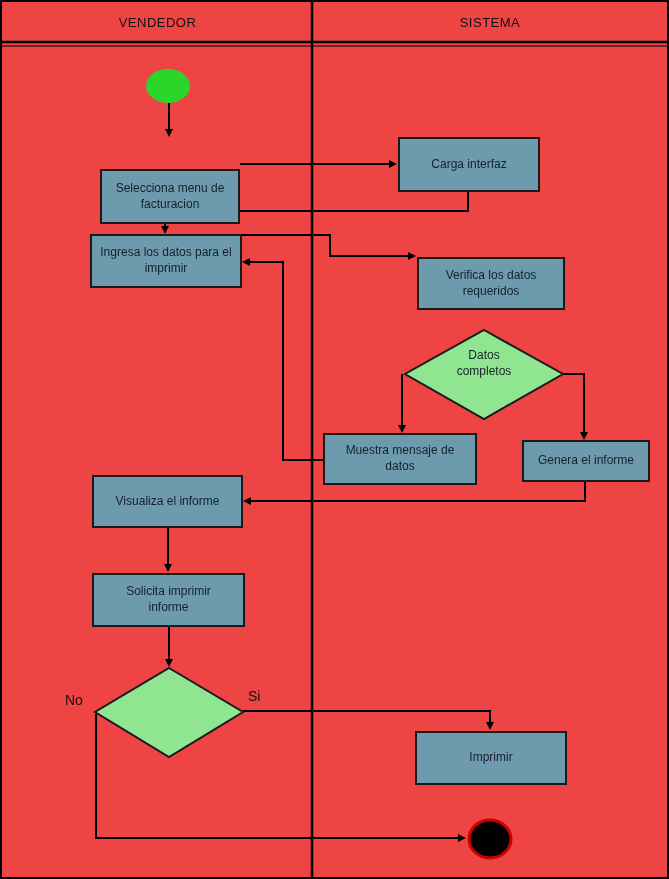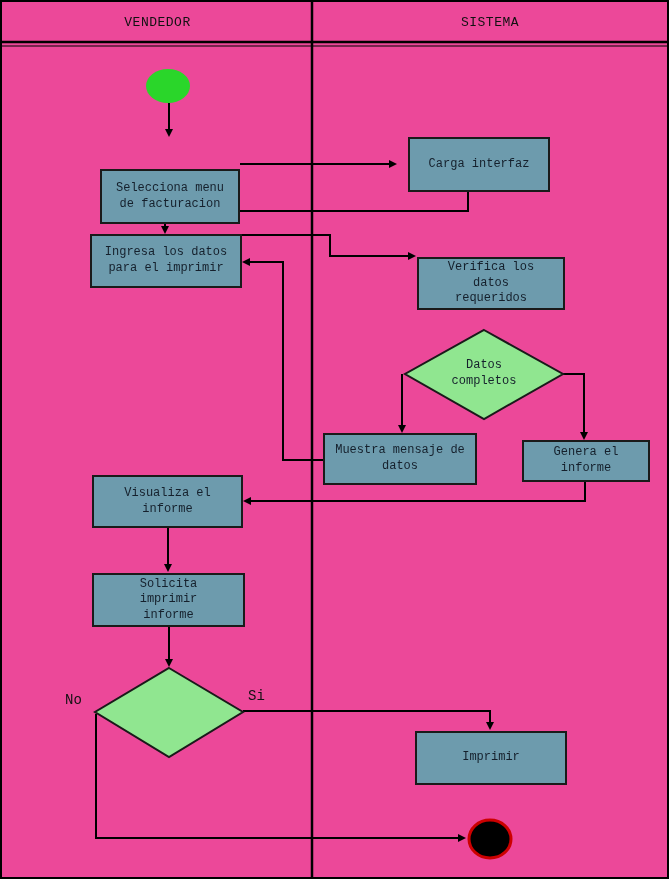--- a/index.html
+++ b/index.html
@@ -1,21 +1,21 @@
 <!DOCTYPE html>
 <html style="--box_fill: #6D9BAD; --box_border: #1a1a1a; --diamond_fill: #90E690; --start_fill: #2AD62A; --end_fill: #000000; --end_ring: #CC0000; --line: #000000;"><head>
 <meta charset="utf-8">
 <style>
   html,body{margin:0;padding:0;background:#fff;}
   #canvas{
     position:relative;
     width:665px;height:875px;
     border:2px solid #000;
-    font-family:Liberation Mono, monospace;
-    background:#ec4899;
+    font-family:Liberation Sans, sans-serif;
+    background:#ef4444;
     overflow:hidden;
   }
   #wires{position:absolute;left:0;top:0;width:665px;height:875px;}
   .lane-label{
     position:absolute;top:0;height:40px;
     display:flex;align-items:center;justify-content:center;
     font-size:13px;color:#111;letter-spacing:0.5px;
   }
   .lane-vendedor{left:0;width:311px;}
   .lane-sistema{left:311px;width:354px;}
@@ -24,21 +24,21 @@
     background:var(--box_fill,#6D9BAD);
     border:2px solid #1a1a1a;
     color:#15202c;
     display:flex;align-items:center;justify-content:center;
     text-align:center;font-size:12px;line-height:1.3;
     box-sizing:border-box;
     padding:2px 6px;
   }
   .diamond-label{
     position:absolute;
-    display:flex;align-items:center;justify-content:center;
+    display:flex;align-items:flex-start;justify-content:center;
     text-align:center;font-size:12px;line-height:1.3;color:#15202c;
   }
   .edge-label{
     position:absolute;font-size:14px;color:#111;
   }
 </style>
 </head>
 <body>
 
 <div id="canvas">
@@ -91,21 +91,21 @@
   </div>
 
   <div class="node" style="left:90px;top:473px;width:151px;height:53px;">
     <span>Visualiza el informe</span>
   </div>
 
   <div class="node" style="left:90px;top:571px;width:153px;height:54px;">
     <span style="max-width:110px;">Solicita imprimir informe</span>
   </div>
 
-  <div class="node" style="left:396px;top:135px;width:142px;height:55px;margin-left:10px;">
+  <div class="node" style="left:396px;top:135px;width:142px;height:55px;">
     <span>Carga interfaz</span>
   </div>
 
   <div class="node" style="left:415px;top:255px;width:148px;height:53px;">
     <span style="max-width:110px;">Verifica los datos requeridos</span>
   </div>
 
   <div class="node" style="left:321px;top:431px;width:154px;height:52px;">
     <span>Muestra mensaje de datos</span>
   </div>

